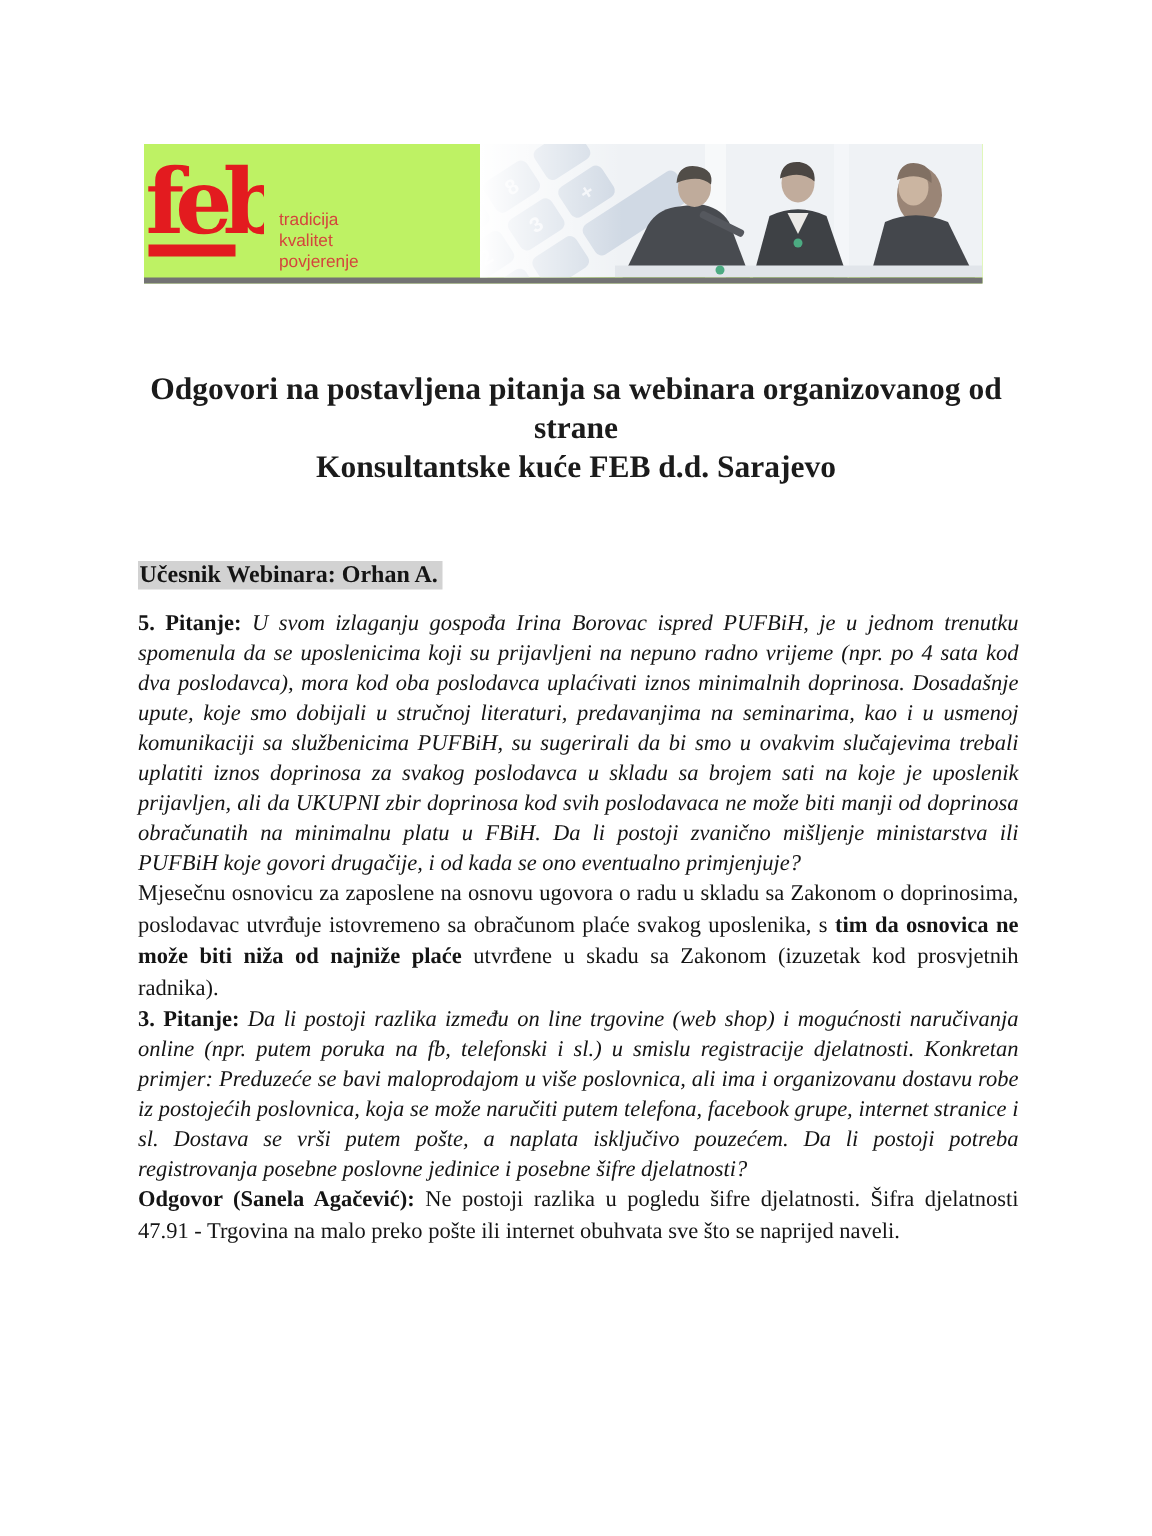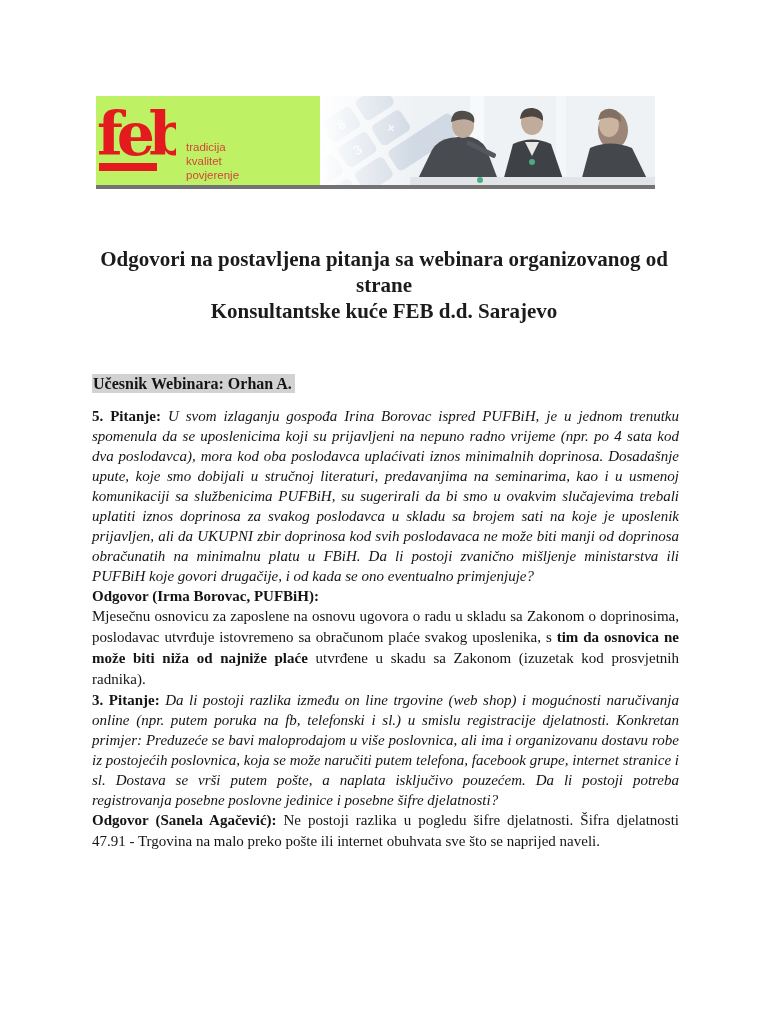--- a/index.html
+++ b/index.html
@@ -119,21 +119,20 @@
 
     <div class="participant">
       <span class="hl">Učesnik Webinara: Orhan A.</span>
     </div>
 
     <p class="q q1">
       <span class="qlabel">5. Pitanje:</span>
       <span class="qtext">U svom izlaganju gospođa Irina Borovac ispred PUFBiH, je u jednom trenutku spomenula da se uposlenicima koji su prijavljeni na nepuno radno vrijeme (npr. po 4 sata kod dva poslodavca), mora kod oba poslodavca uplaćivati iznos minimalnih doprinosa. Dosadašnje upute, koje smo dobijali u stručnoj literaturi, predavanjima na seminarima, kao i u usmenoj komunikaciji sa službenicima PUFBiH, su sugerirali da bi smo u ovakvim slučajevima trebali uplatiti iznos doprinosa za svakog poslodavca u skladu sa brojem sati na koje je uposlenik prijavljen, ali da UKUPNI zbir doprinosa kod svih poslodavaca ne može biti manji od doprinosa obračunatih na minimalnu platu u FBiH. Da li postoji  zvanično mišljenje ministarstva ili PUFBiH koje govori drugačije, i od kada se ono eventualno primjenjuje?</span>
     </p>
 
-    <p class="ahead">Odgovor (Irma Borovac, PUFBiH):</p>
 
     <p class="a a1">
       <span>Mjesečnu osnovicu za zaposlene na osnovu ugovora o radu u skladu sa Zakonom o doprinosima, poslodavac utvrđuje istovremeno sa obračunom plaće svakog uposlenika, s</span>
       <span class="b">tim da osnovica ne može biti niža od najniže plaće</span>
       <span>utvrđene u skadu sa Zakonom (izuzetak kod prosvjetnih radnika).</span>
     </p>
 
     <p class="q q2">
       <span class="qlabel">3. Pitanje:</span>
       <span class="qtext">Da li postoji razlika između on line trgovine (web shop) i mogućnosti naručivanja online (npr. putem poruka na fb, telefonski i sl.) u smislu registracije djelatnosti. Konkretan primjer: Preduzeće se bavi maloprodajom u više poslovnica, ali ima i organizovanu dostavu robe iz postojećih poslovnica, koja se može naručiti putem telefona, facebook grupe, internet stranice i sl. Dostava se vrši putem pošte, a naplata isključivo pouzećem. Da li postoji potreba registrovanja posebne poslovne jedinice i posebne šifre djelatnosti?</span>

